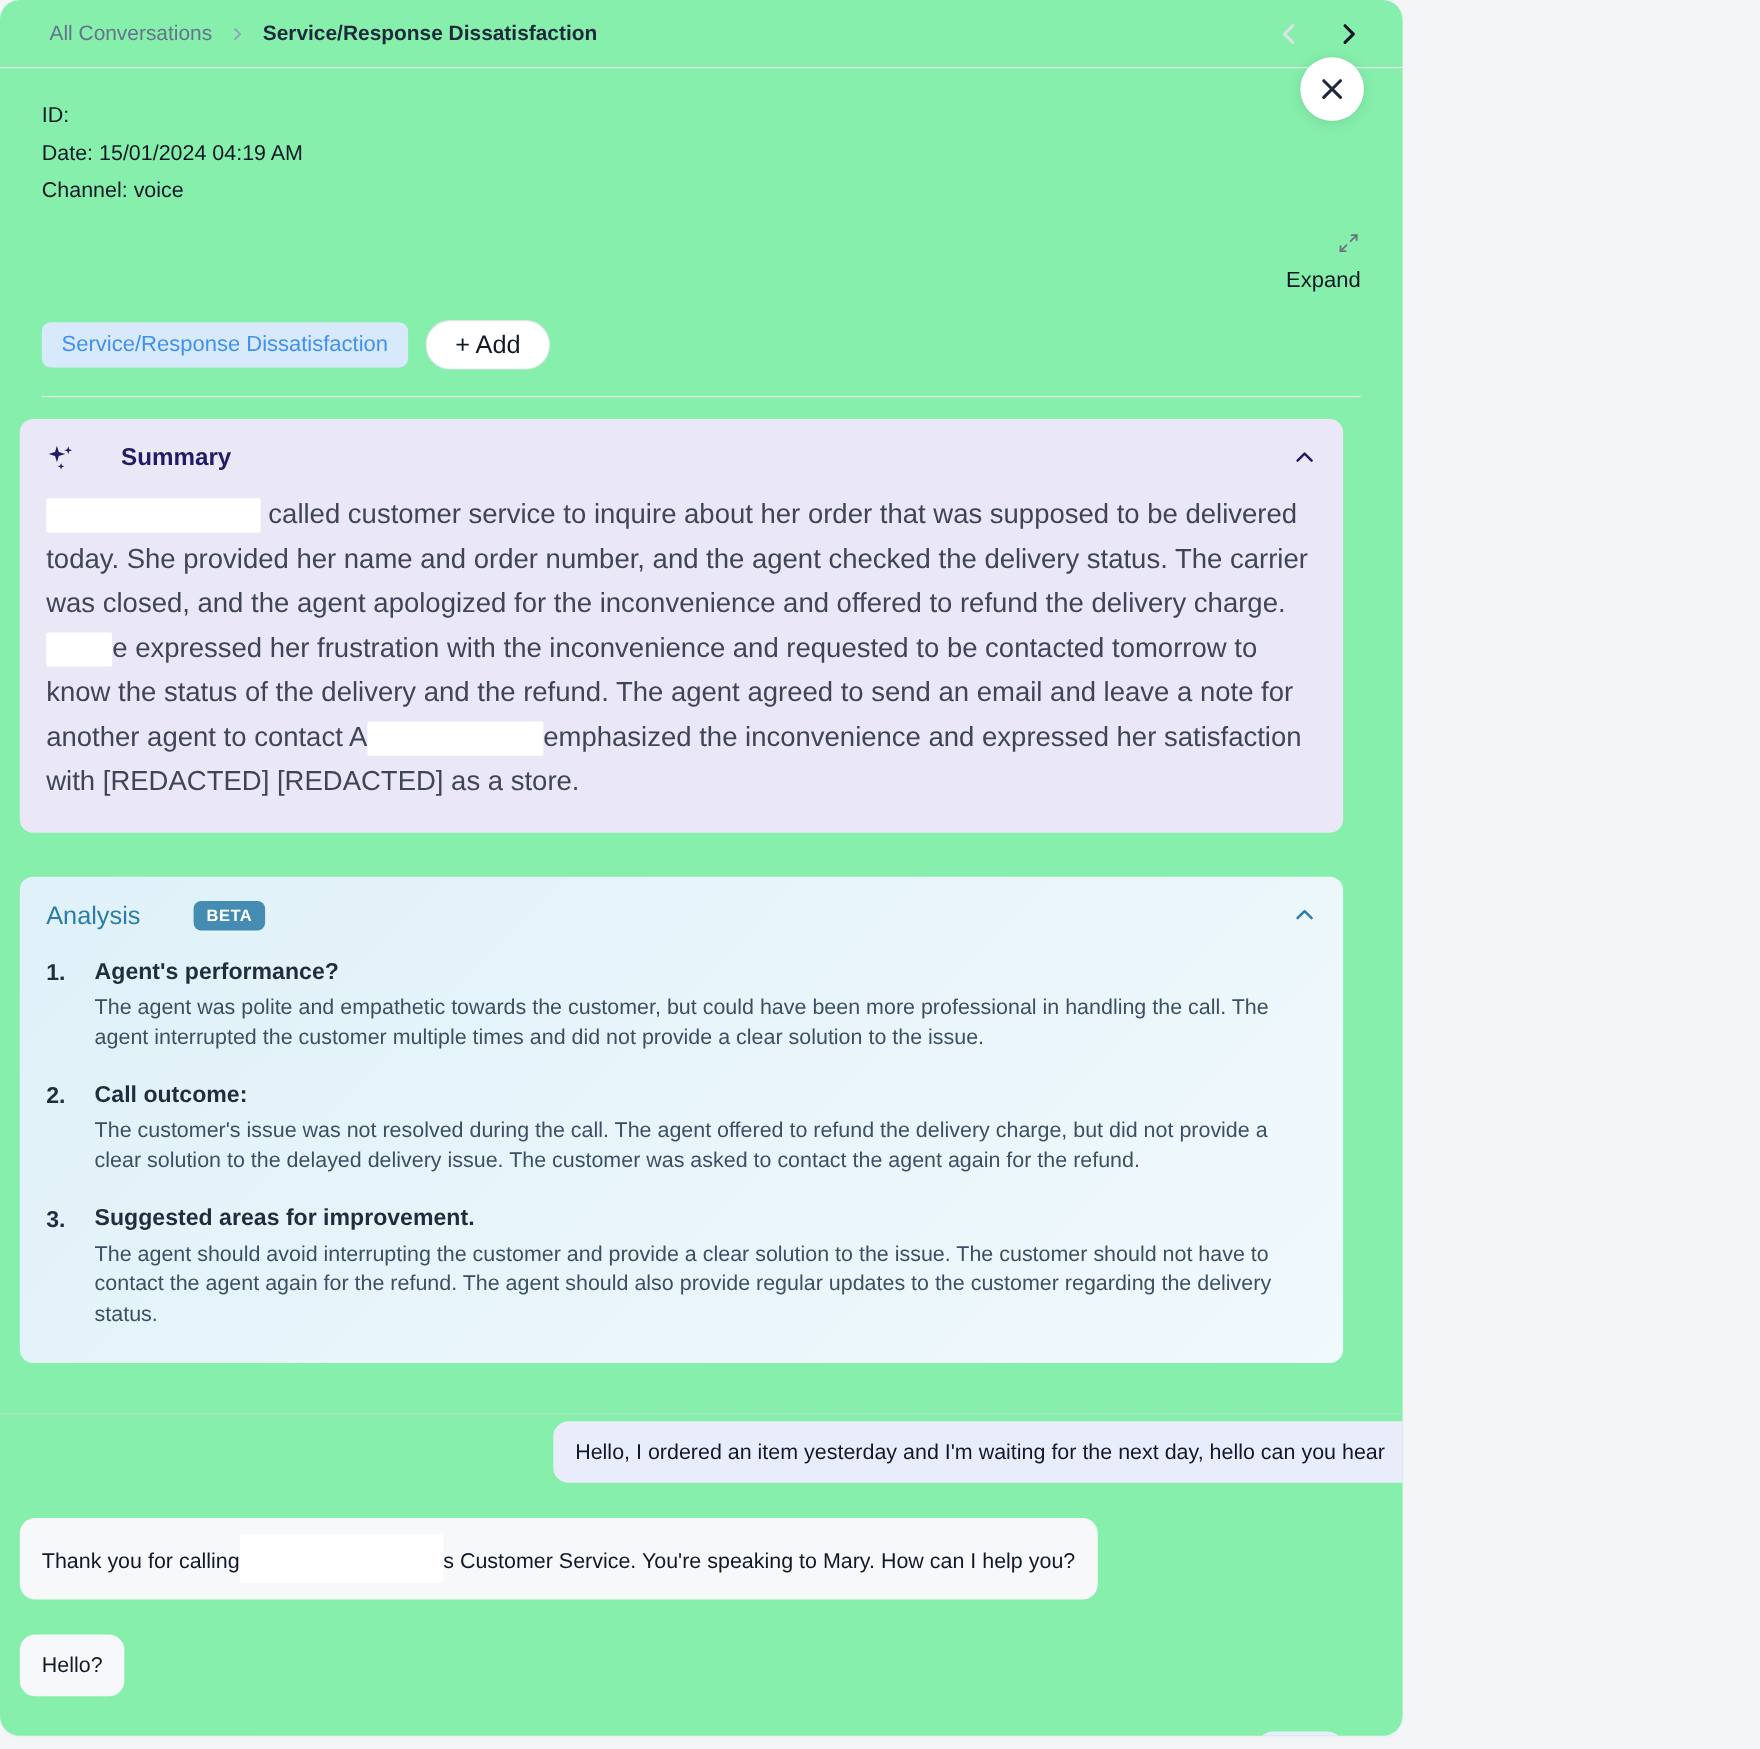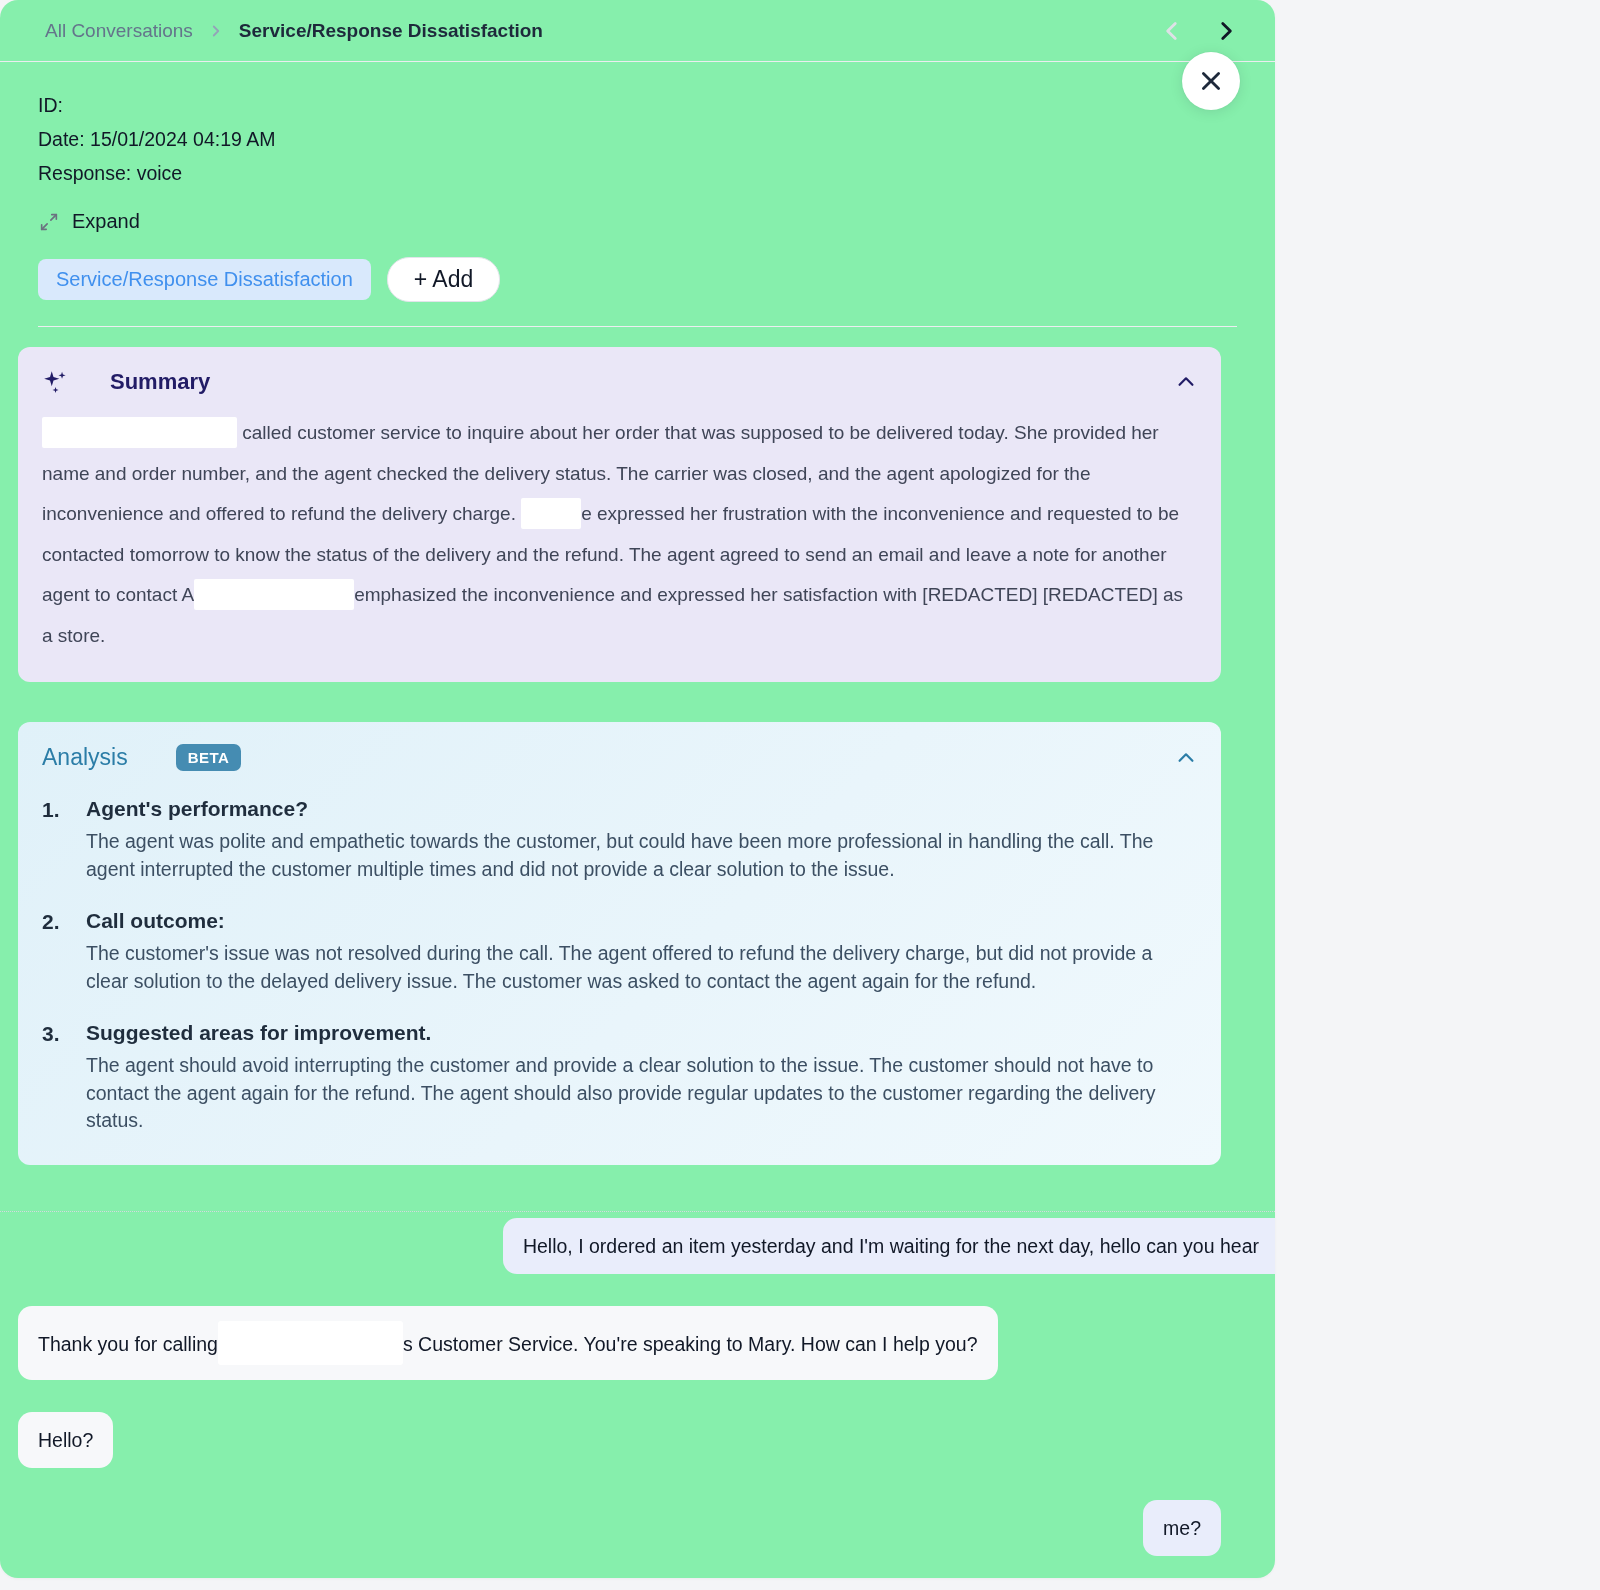--- a/index.html
+++ b/index.html
@@ -23,21 +23,21 @@
   }
   .crumb-parent { color: #64748b; font-size: 19px; }
   .crumb-sep { margin: 0 14px; display: inline-flex; }
   .crumb-current { color: #1e293b; font-size: 19px; font-weight: 700; }
   .topbar-nav { margin-left: auto; display: flex; align-items: center; gap: 28px; }
   .nav-chev { width: 26px; height: 26px; cursor: pointer; display: inline-flex; }
   
   .meta { padding: 26px 38px 0 38px; position: relative; }
   .meta-line { font-size: 19.5px; line-height: 34px; color: #111827; }
   .meta-line .lbl { color: #111827; }
-  .expand-row { display: flex; align-items: flex-end; gap: 12px; margin: 20px 0 0 0; cursor: pointer; }
+  .expand-row { display: flex; align-items: flex-end; gap: 12px; margin: 20px 0 0 0; cursor: pointer; flex-direction: column; }
   .expand-label { font-size: 20px; color: #111827; }
   .tag-row { display: flex; align-items: center; gap: 16px; margin-top: 24px; padding-bottom: 24px; border-bottom: 1px solid #eceef1; }
   .tag-pill {
     background: #d9e9fc; color: #4090ee; font-size: 20px;
     padding: 9px 18px; border-radius: 8px; cursor: pointer;
   }
   .add-btn {
     background: #ffffff; border: 1px solid #e2e5ea; color: #111827;
     font-size: 23px; padding: 8px 26px; border-radius: 22px; cursor: pointer;
     font-family: inherit;
@@ -50,21 +50,21 @@
   }
   
   .summary-card {
     margin: 20px 54px 0 18px; background: #eae7f7; border-radius: 12px;
     padding: 22px 24px 26px 24px;
   }
   .sec-head { display: flex; align-items: center; gap: 32px; }
   .summary-title { color: #221c66; font-size: 22px; font-weight: 700; margin-left: 10px; }
   .sec-chevron { margin-left: auto; cursor: pointer; display: inline-flex; }
   .summary-body {
-    margin-top: 18px; font-size: 19px; line-height: 40.5px; color: #3f4557;
+    margin-top: 18px; font-size: 25px; line-height: 40.5px; color: #3f4557;
     max-width: 1480px;
   }
   .redact {
     display: inline-block; background: #ffffff; height: 31px;
     border-radius: 2px; vertical-align: -9px;
   }
   
   .analysis-card {
     margin: 40px 54px 0 18px; border-radius: 12px;
     background: linear-gradient(135deg, #e0f1f9 0%, #e9f5fb 55%, #f0f9fd 100%);
@@ -130,21 +130,21 @@
     </button>
     <div class="meta-line">
       <span class="lbl">ID:</span>
       <span></span>
     </div>
     <div class="meta-line">
       <span class="lbl">Date:</span>
       <span>15/01/2024 04:19 AM</span>
     </div>
     <div class="meta-line">
-      <span class="lbl">Response:</span>
+      <span class="lbl">Channel:</span>
       <span>voice</span>
     </div>
 
     <div class="expand-row">
       <svg width="22" height="22" viewBox="0 0 24 24" fill="none" stroke="#6b7280" stroke-width="1.8" stroke-linecap="round" stroke-linejoin="round">
         <line x1="14" y1="10" x2="20" y2="4"></line>
           <polyline points="15 4 20 4 20 9"></polyline>
         <line x1="10" y1="14" x2="4" y2="20"></line>
           <polyline points="9 20 4 20 4 15"></polyline>
       </svg>

